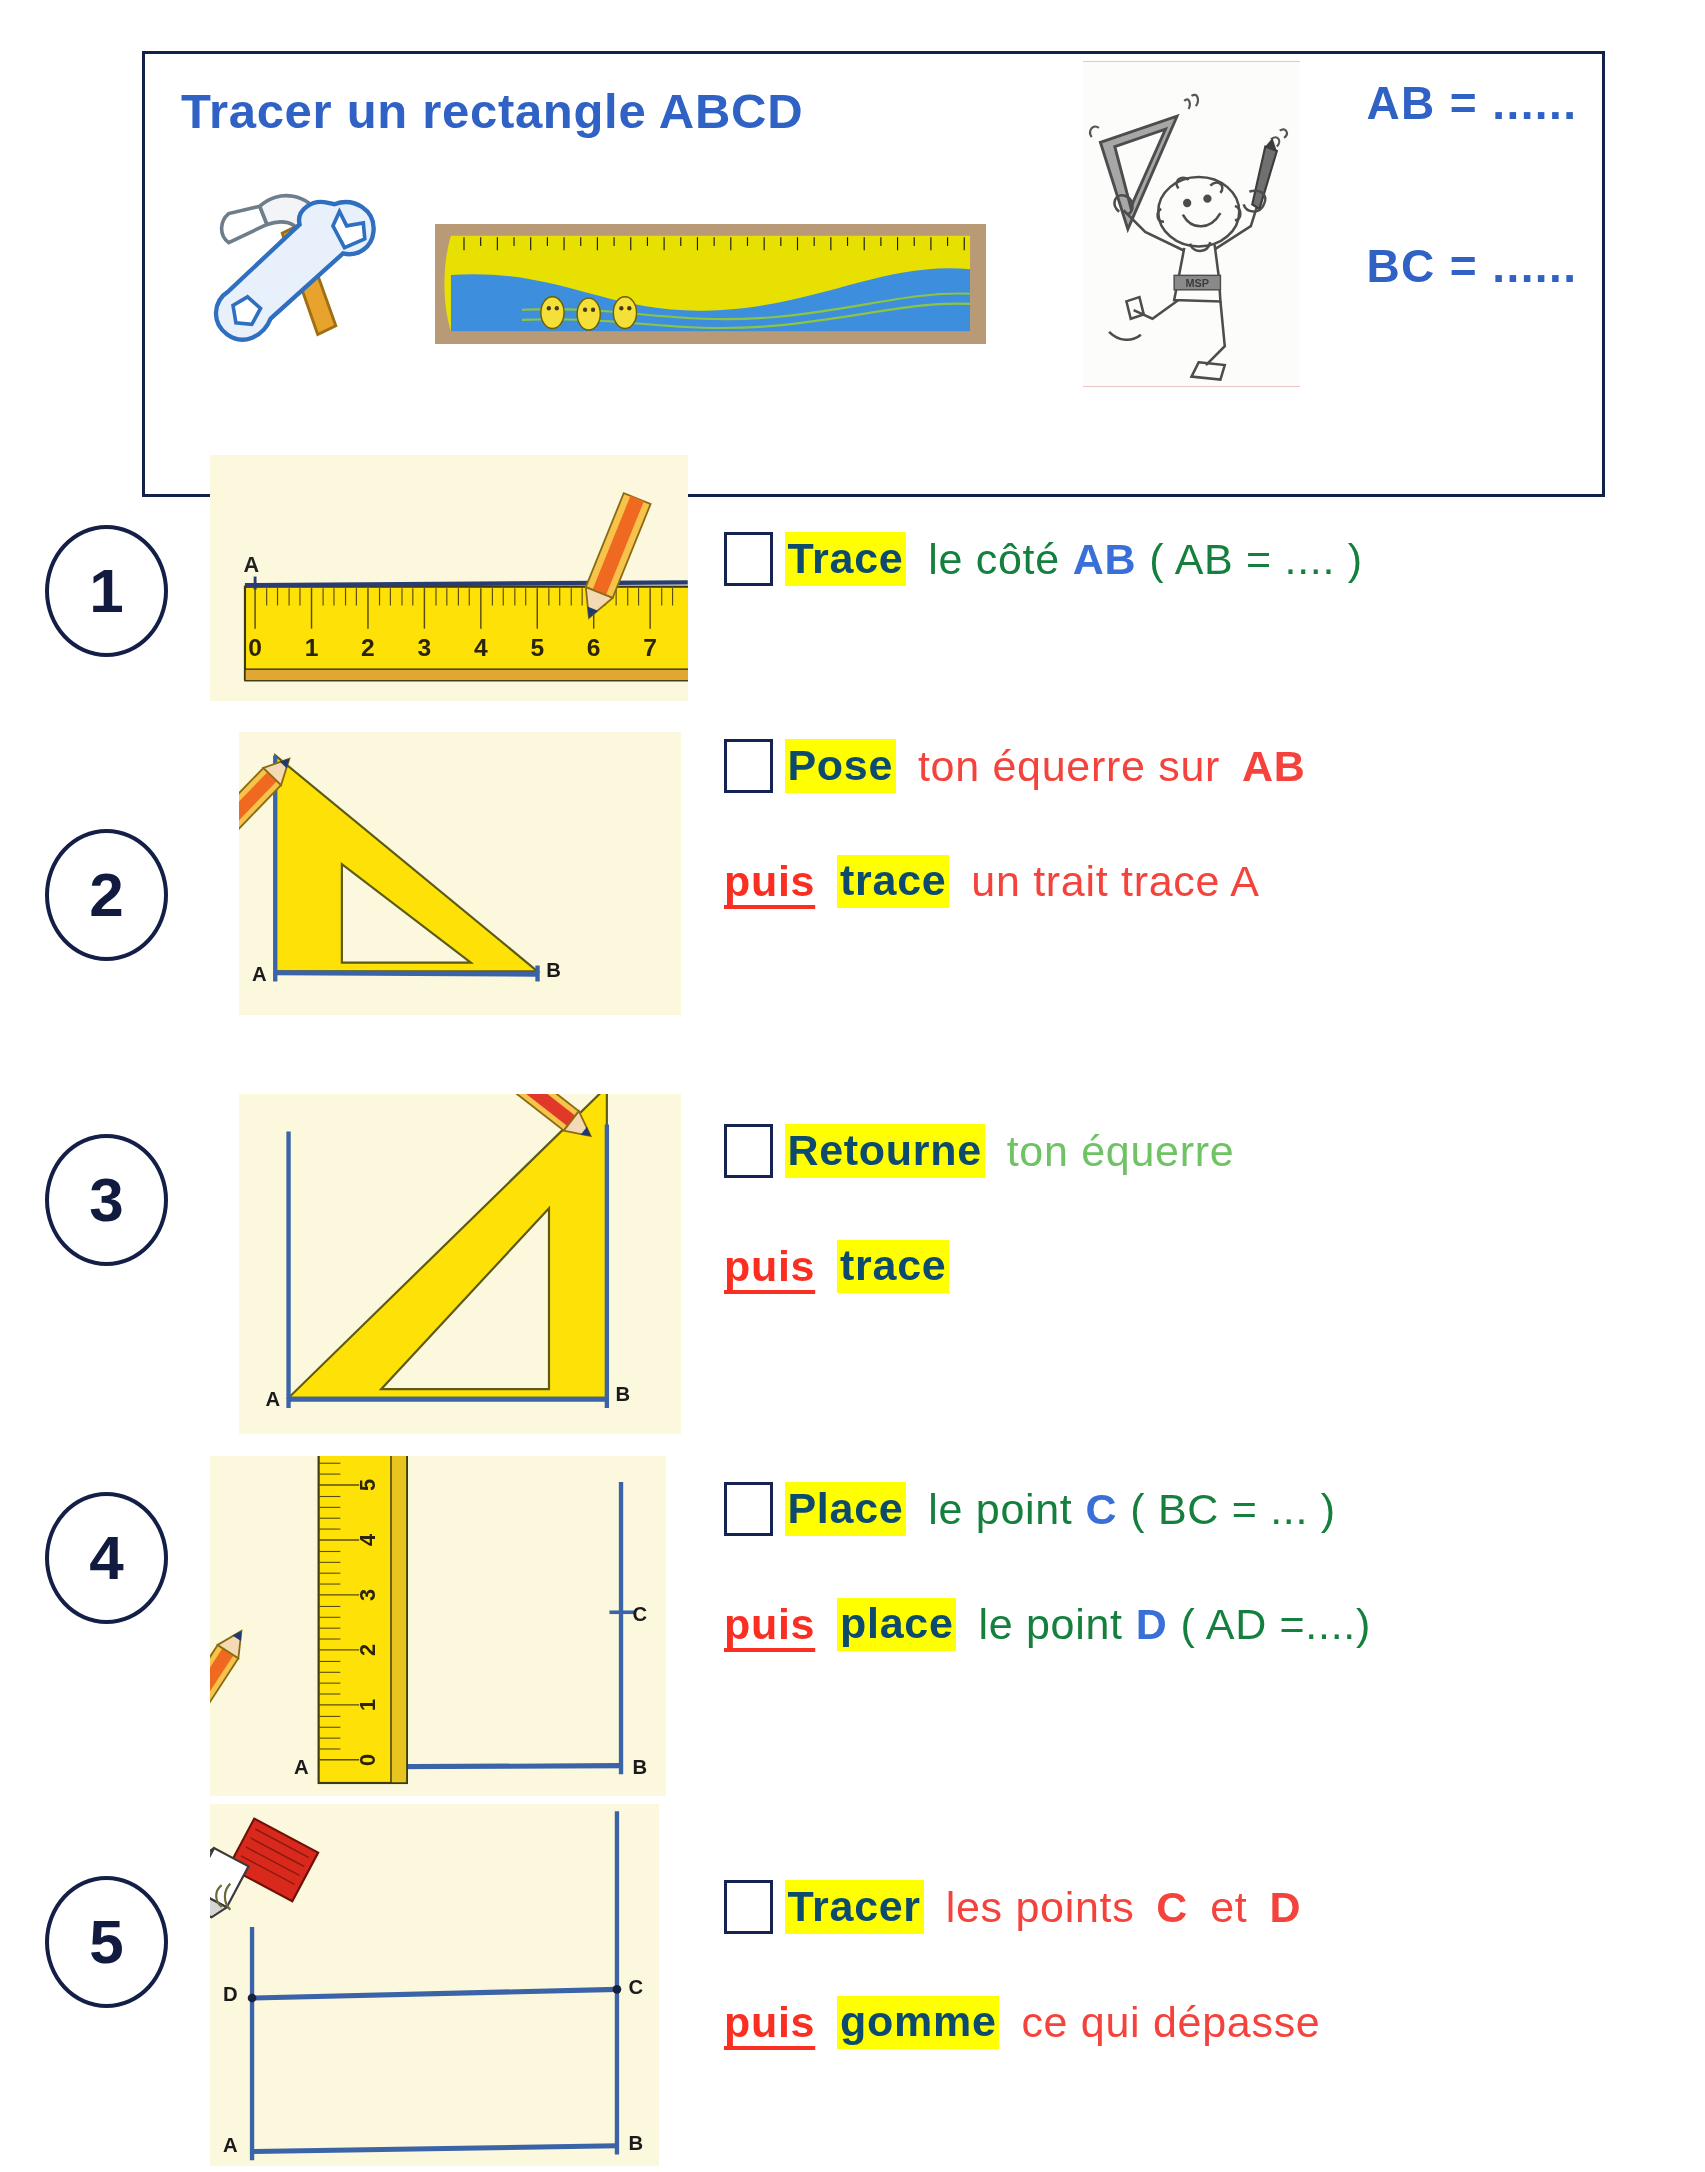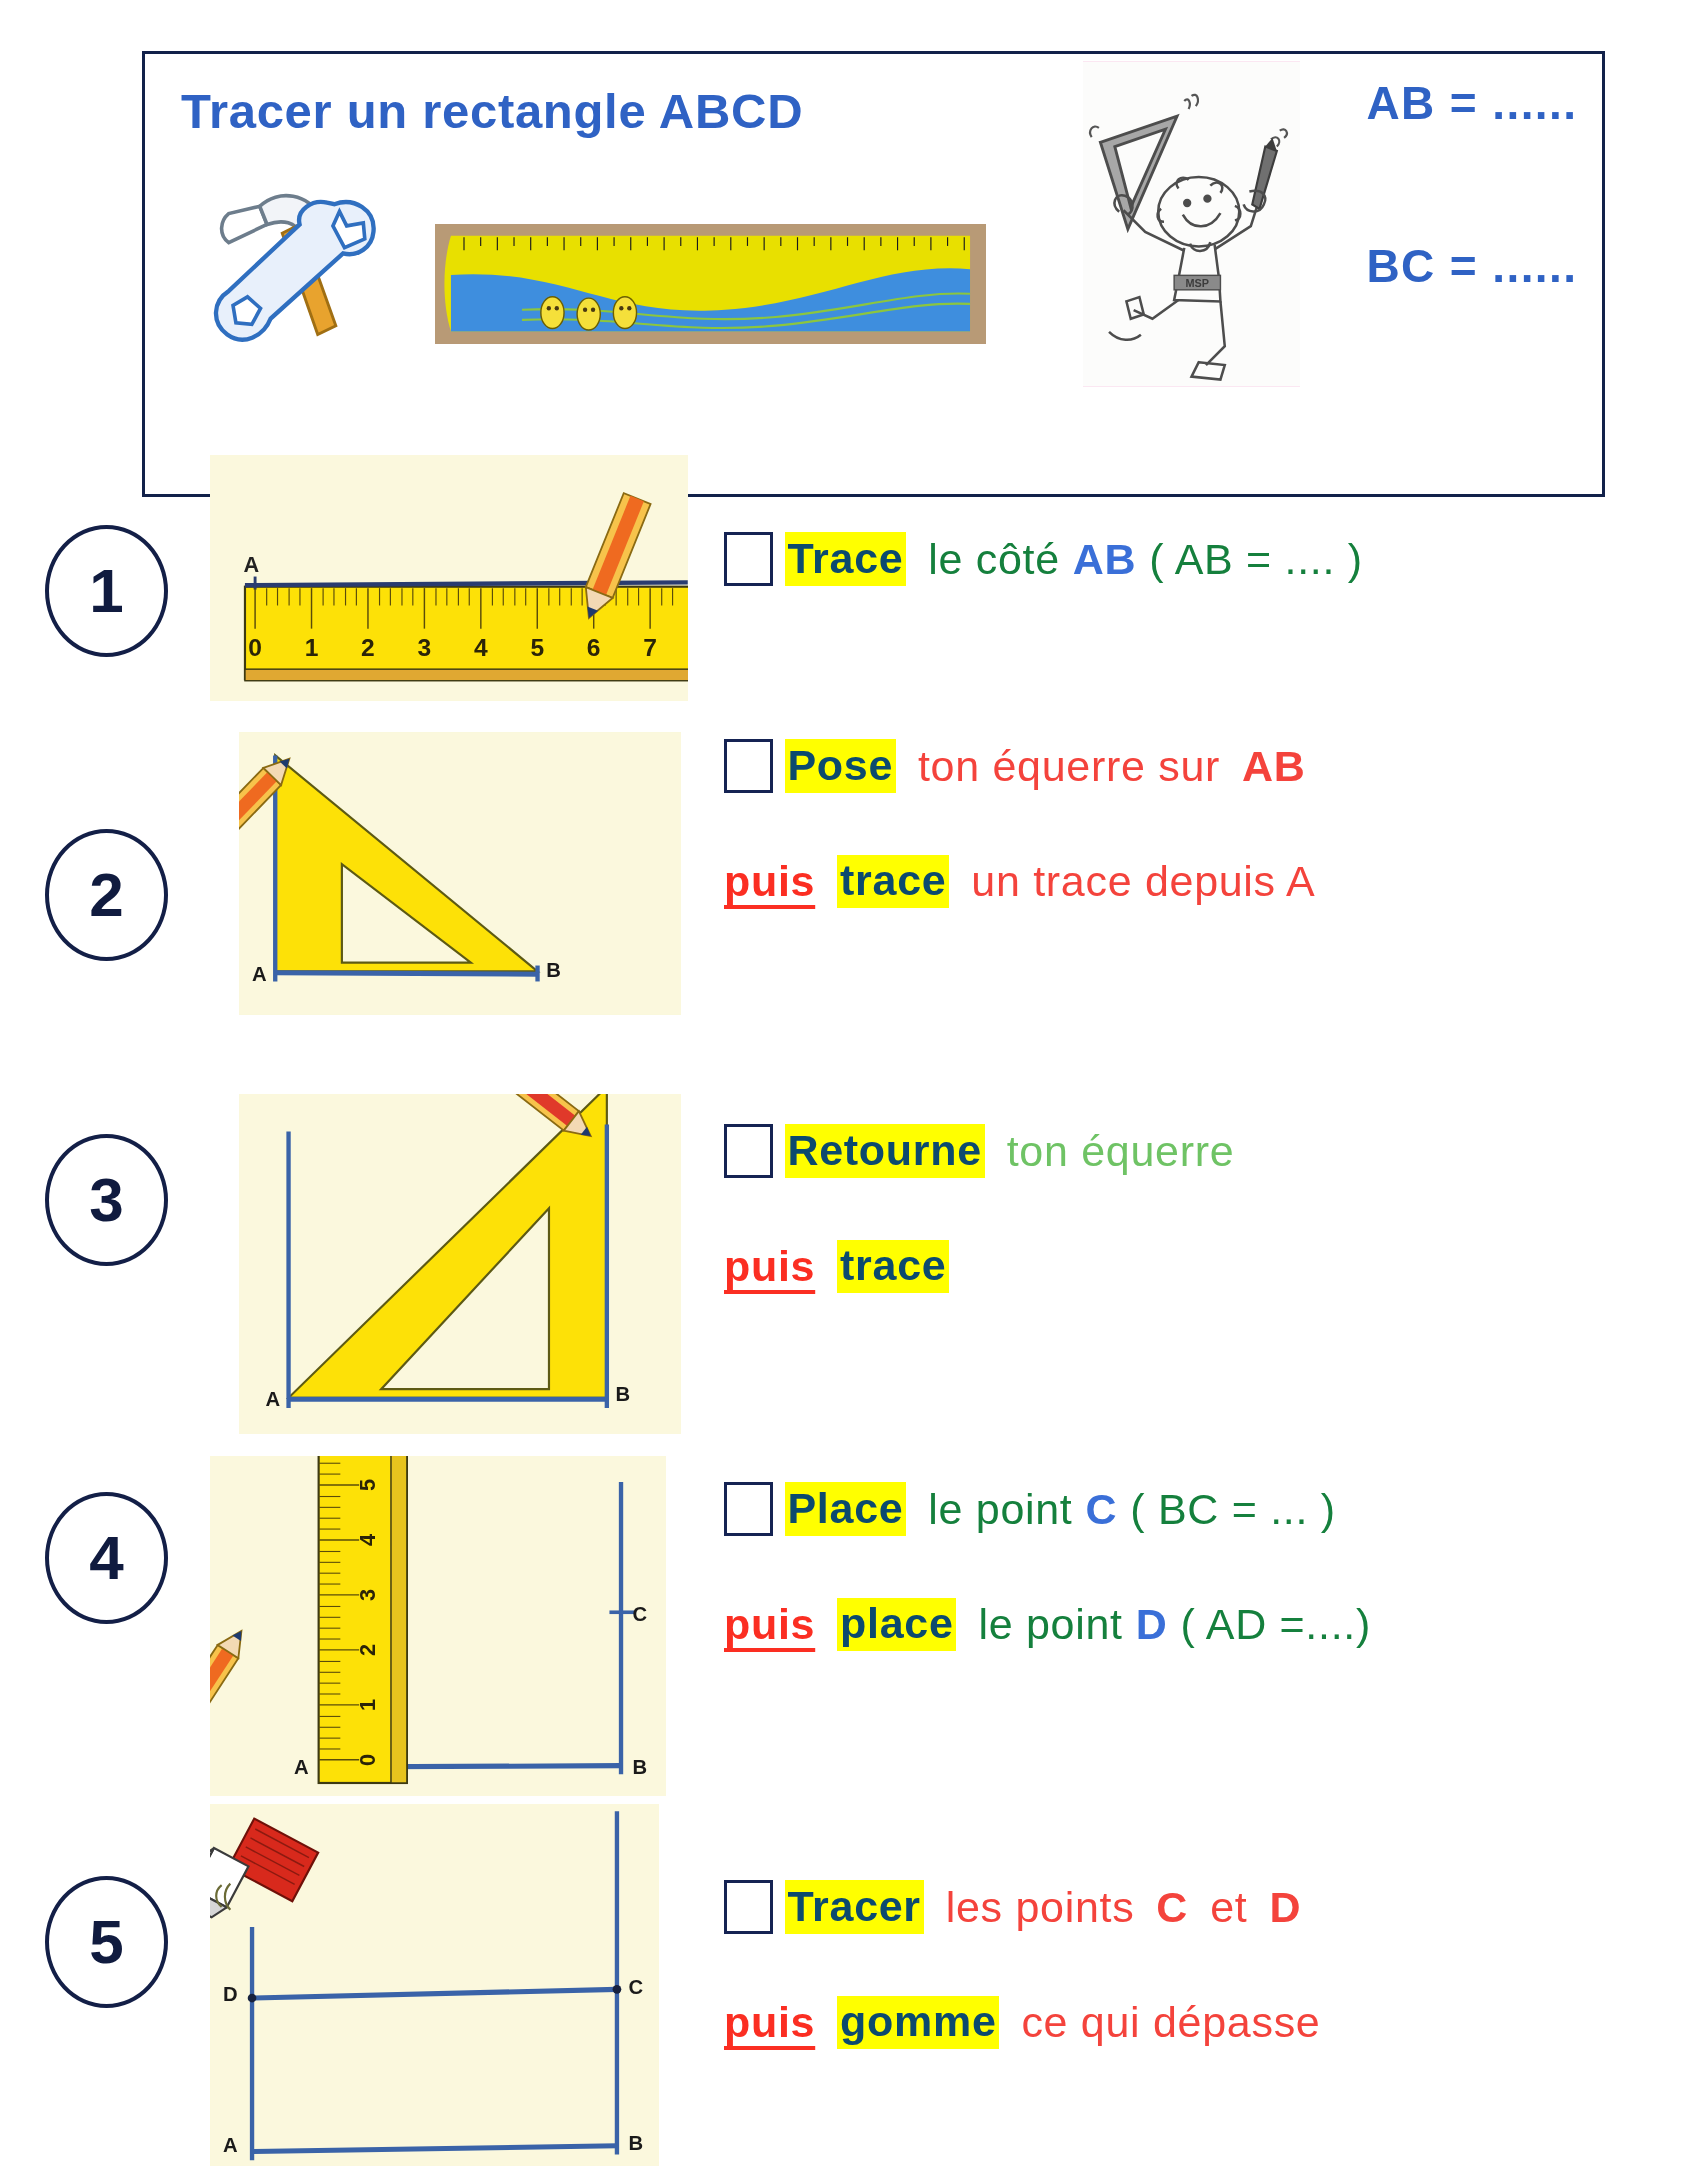--- a/index.html
+++ b/index.html
@@ -10,21 +10,21 @@
     border:3.6px solid #12214a;background:#ffffff;box-sizing:border-box;}
   .header-title{position:absolute;left:36px;top:29px;font-size:49px;font-weight:bold;
     color:#2f62c4;letter-spacing:0.7px;white-space:nowrap;font-stretch:condensed;}
   .hdr-ab{position:absolute;right:24.6px;top:22px;font-size:46px;font-weight:bold;color:#2f62c4;
     letter-spacing:1.4px;white-space:nowrap;}
   .hdr-bc{position:absolute;right:24.6px;top:185px;font-size:46px;font-weight:bold;color:#2f62c4;
     letter-spacing:1.4px;white-space:nowrap;}
 
   .tools-pic{position:absolute;left:46px;top:127px;width:210px;height:181px;}
   .ruler-photo{position:absolute;left:290px;top:170px;width:551px;height:120px;background:#b89a76;}
-  .guy-pic{position:absolute;left:938px;top:7.2px;width:217px;height:326px;background:#f9a8d4;}
+  .guy-pic{position:absolute;left:938px;top:7.2px;width:217px;height:326px;background:#b91c1c;}
 
   
   .step{position:absolute;left:0;width:1706px;}
   .circ{position:absolute;width:123px;height:132px;border:4.3px solid #131f47;border-radius:50%;
     background:#fff;box-sizing:border-box;display:flex;align-items:center;justify-content:center;}
   .circ span{font-size:62px;font-weight:bold;color:#101b3f;line-height:1;}
 
   .pic{position:absolute;background:#fbf8dd;overflow:hidden;}
 
   .txtcol{position:absolute;}
@@ -293,21 +293,21 @@
         <span class="sp2"></span>
         <span class="red">ton  équerre  sur</span>
         <span class="sp2"></span>
         <span class="red-b">AB</span>
     </div>
     <div class="line t">
       <span class="puis">puis</span>
         <span class="sp2"></span>
         <span class="hl">trace</span>
         <span class="sp2"></span>
-        <span class="red">un  trace  depuis  A</span>
+        <span class="red">un  trait  trace  A</span>
     </div>
   </div>
 </div>
 
 <div class="step" style="top:0;">
   <div class="circ" style="left:45px;top:1134px;">
     <span>3</span>
   </div>
 
   <div class="pic" style="left:239px;top:1094px;width:442px;height:340px;">

